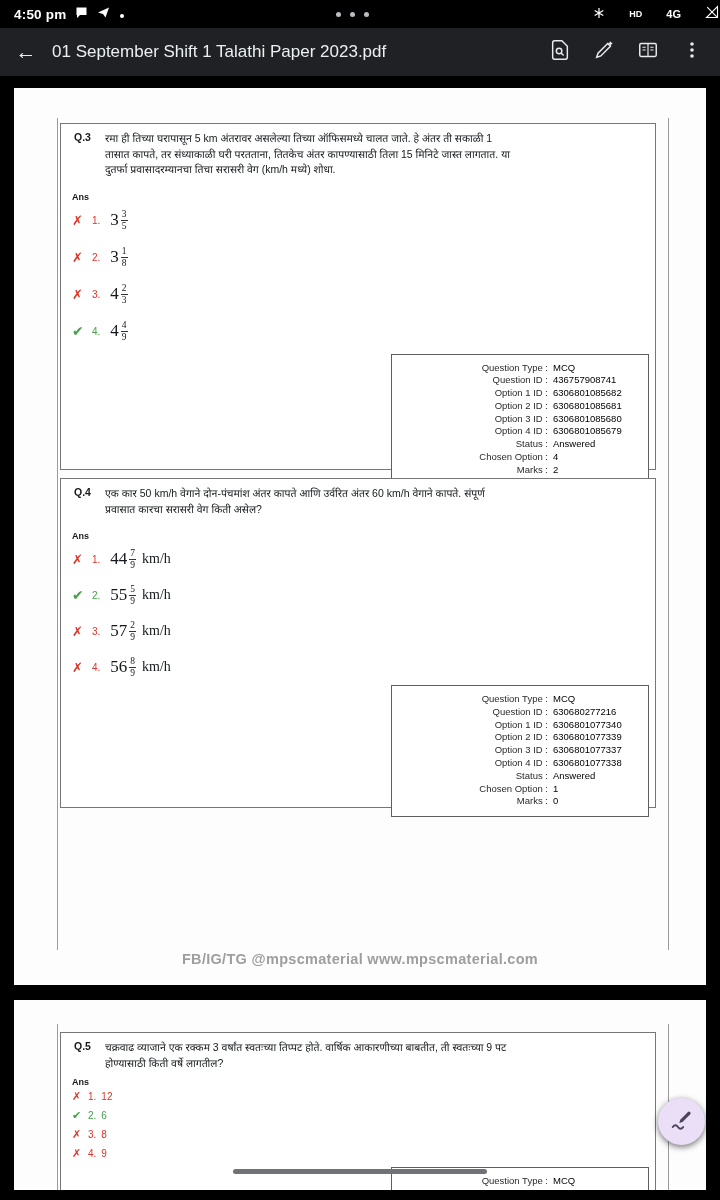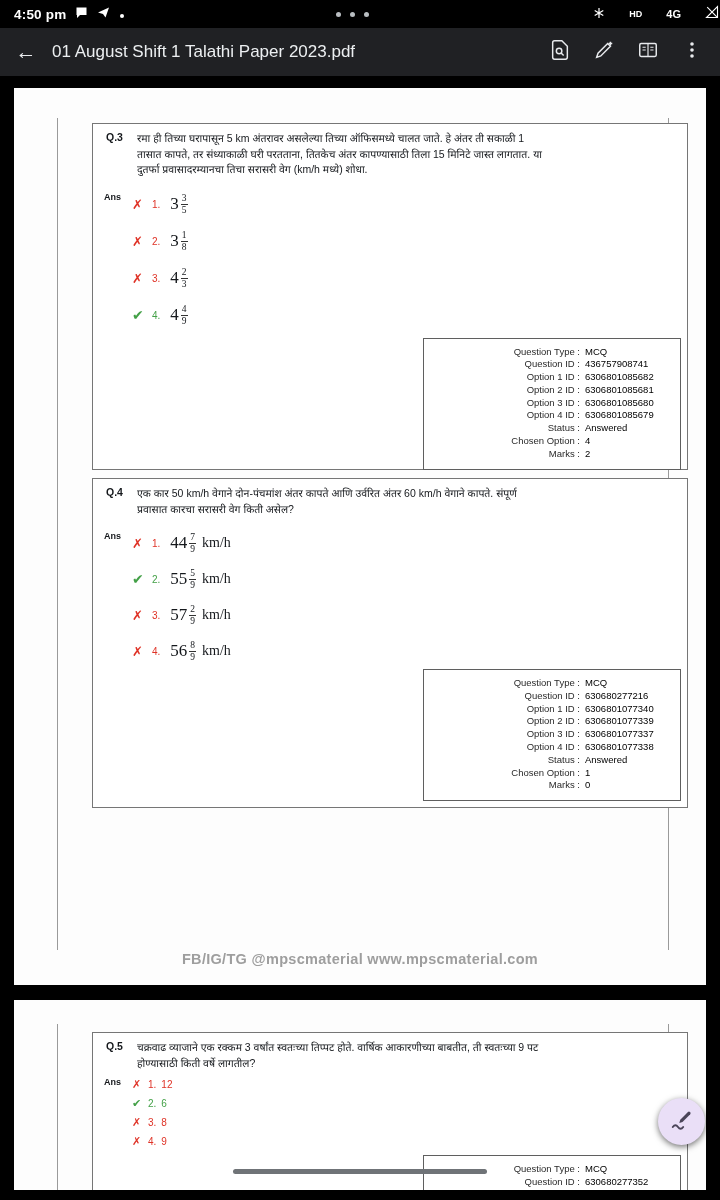--- a/index.html
+++ b/index.html
@@ -24,30 +24,30 @@
   .ab-title{flex:1;font-size:17px;color:#eceff1;white-space:nowrap;overflow:hidden;text-overflow:ellipsis;}
   .ab-actions{display:flex;align-items:center;gap:4px;padding-right:8px;}
   .ab-btn{width:40px;height:40px;display:flex;align-items:center;justify-content:center;cursor:pointer;}
 
   
   .page{position:absolute;left:14px;width:692px;background:#fdfdfd;}
   .page1{top:88px;height:897px;}
   .page2{top:1000px;height:192px;overflow:hidden;}
   .vline{position:absolute;width:1px;background:#9a9a9a;}
 
-  .qblock{position:absolute;left:46px;width:596px;border:1px solid #767676;background:#fff;box-sizing:border-box;margin-left:32px;}
+  .qblock{position:absolute;left:46px;width:596px;border:1px solid #767676;background:#fff;box-sizing:border-box;}
   .q3{top:35px;height:347px;}
   .q4{top:390px;height:330px;}
   .q5{top:32px;height:220px;}
 
   .qhead{display:flex;padding:7px 10px 0 13px;}
   .qnum{font-size:10.5px;font-weight:bold;color:#15181c;width:31px;flex:none;}
   .qtext{font-size:10.5px;line-height:15.5px;color:#15181c;width:412px;}
 
-  .ansrow{display:flex;padding-left:11px;margin-top:8px;}
+  .ansrow{display:flex;padding-left:11px;margin-top:8px;flex-direction:column;}
   .anslabel{font-size:9px;font-weight:bold;color:#15181c;width:28px;padding-top:6px;flex:none;}
   .q5 .ansrow{margin-top:4px;}
   .q5 .anslabel{padding-top:2px;}
 
   .opt{display:flex;align-items:center;height:37px;}
   .q4 .opt{height:36px;}
   .opt.sm{height:19px;}
   .mark{width:20px;font-size:13px;font-weight:bold;flex:none;}
   .opt.sm .mark{width:16px;font-size:11px;}
   .wrong .mark{color:#df3226;}
@@ -128,21 +128,21 @@
         <svg width="10" height="18" viewBox="0 0 10 18">
             <rect x="3" y="0.5" width="4" height="2" rx="0.5" fill="#fff"></rect>
             <rect x="0.8" y="2.5" width="8.4" height="15" rx="1.5" fill="#fff"></rect>
           </svg>
       </span>
     </div>
   </div>
 
   <div class="appbar">
     <div class="ab-back">←</div>
-    <div class="ab-title">01 August Shift 1 Talathi Paper 2023.pdf</div>
+    <div class="ab-title">01 September Shift 1 Talathi Paper 2023.pdf</div>
     <div class="ab-actions">
       <div class="ab-btn">
         <span>
           <svg width="22" height="22" viewBox="0 0 24 24">
               <path d="M14 2 H6 a2 2 0 0 0 -2 2 v16 a2 2 0 0 0 2 2 h12 a2 2 0 0 0 2 -2 V8 z" fill="none" stroke="#e8eaed" stroke-width="1.6"></path>
               <circle cx="11" cy="13" r="3" fill="none" stroke="#e8eaed" stroke-width="1.6"></circle>
               <path d="M13.2 15.2 L16 18" stroke="#e8eaed" stroke-width="1.6"></path>
             </svg>
         </span>
       </div>

